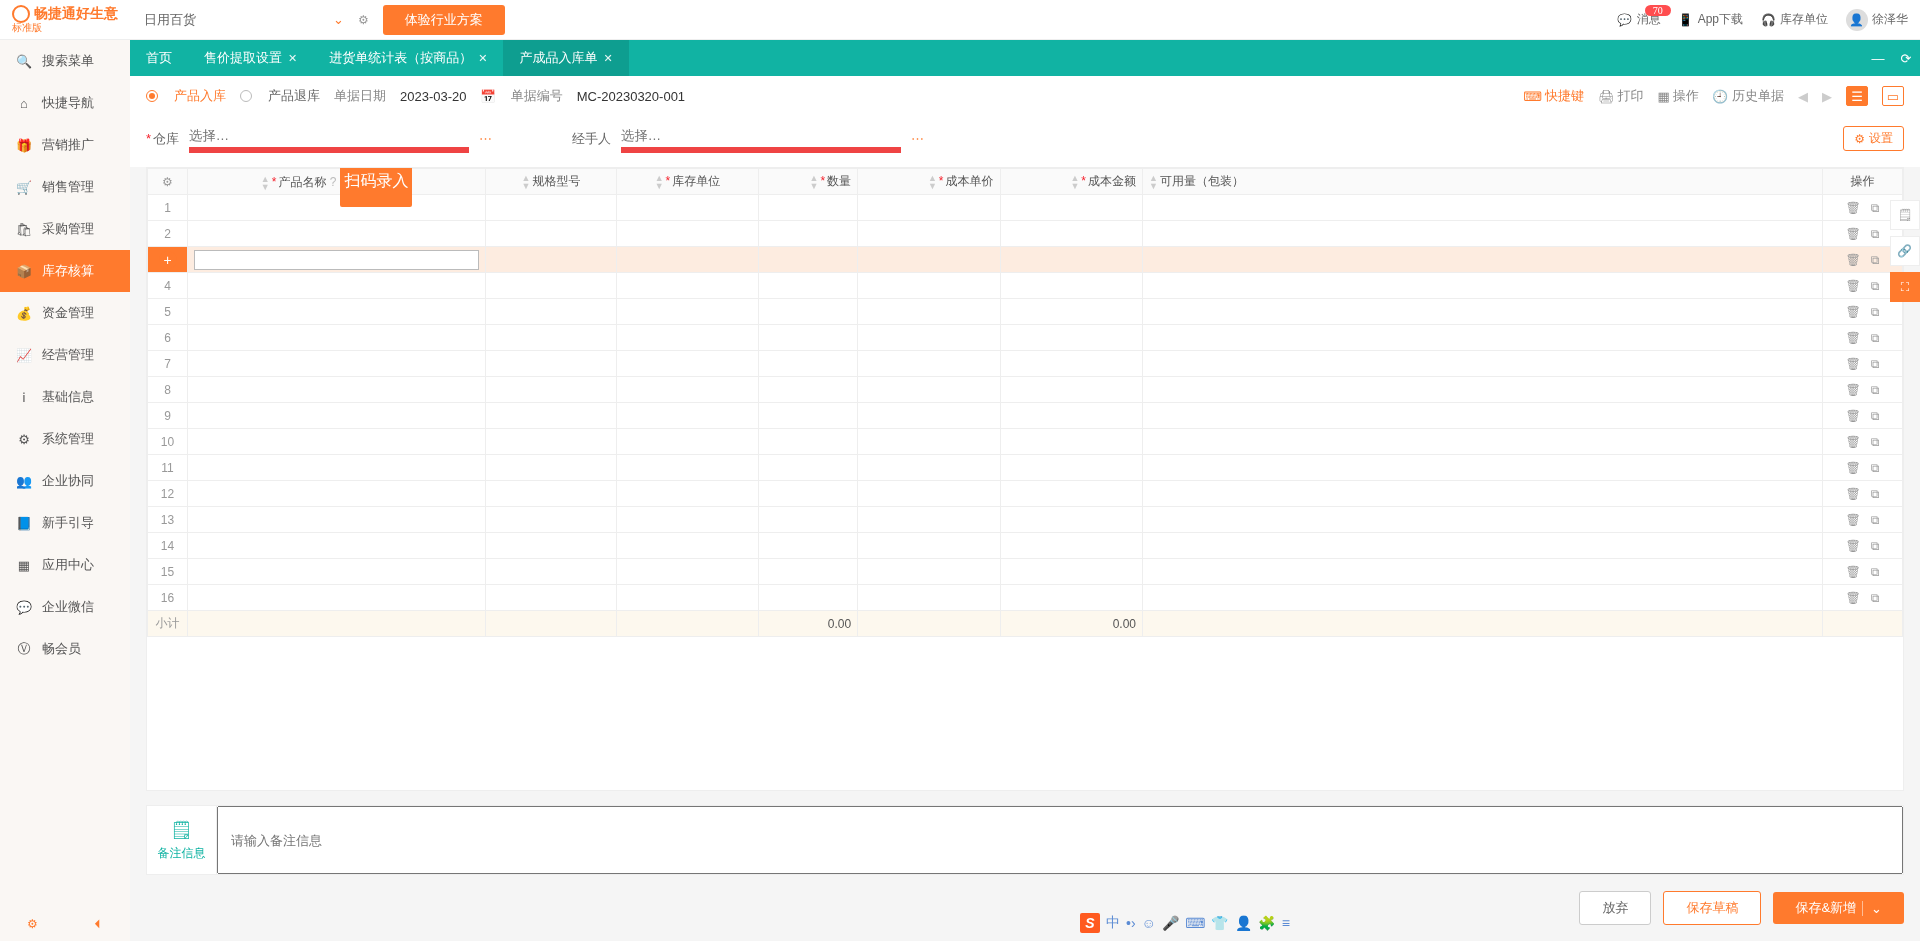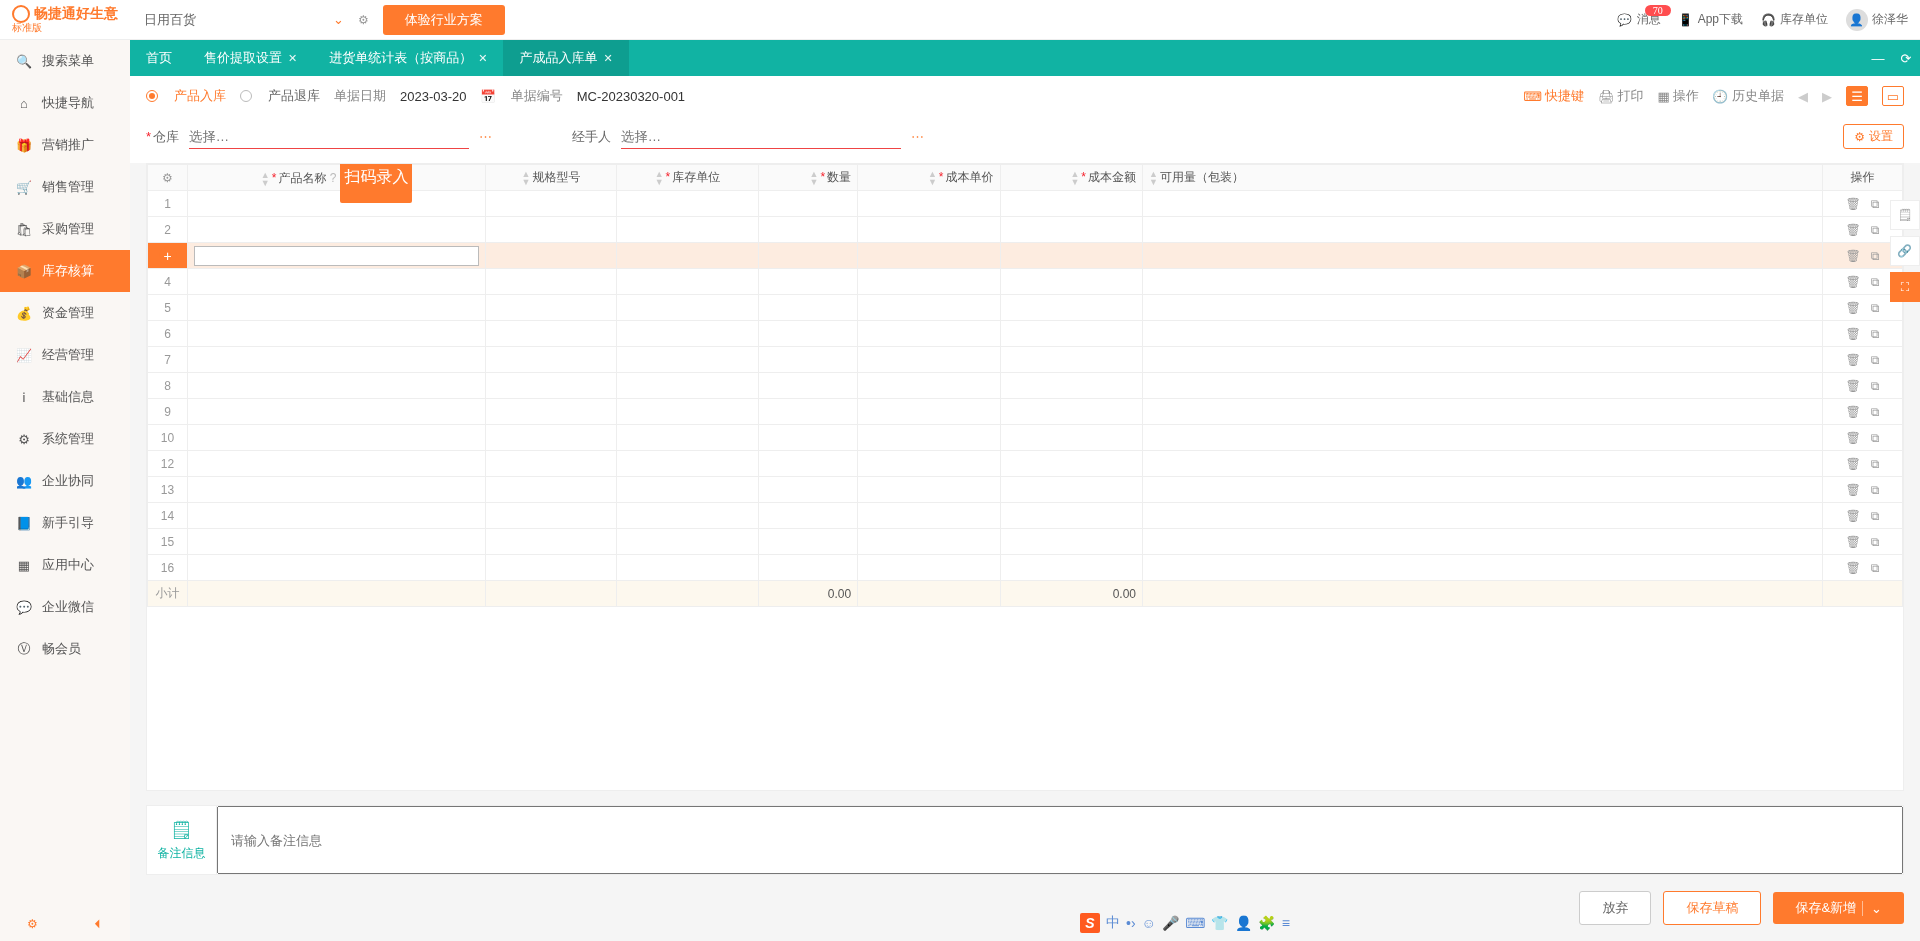--- a/index.html
+++ b/index.html
@@ -53,21 +53,21 @@
 .tool-right { margin-left:auto; display:flex; align-items:center; gap:14px; color:#888; }
 .tool-right .titem { display:flex; align-items:center; gap:3px; cursor:pointer; }
 .orange-txt { color:#ff7a2d; }
 .view-btn { width:22px; height:20px; border:1px solid #ff7a2d; display:flex; align-items:center; justify-content:center; border-radius:2px; }
 .view-btn.fill { background:#ff7a2d; color:#fff; }
 
 
 .filters { background:#fff; padding:8px 16px 14px; display:flex; align-items:center; gap:10px; font-size:13px; }
 .flabel { color:#666; }
 .req { color:#f5222d; margin-right:2px; }
-.finput { border:none; border-bottom:1px solid #ef4444; padding:4px 0; min-width:280px; color:#bbb; background:transparent; }
+.finput { border:none; border-bottom:6px solid #ef4444; padding:4px 0; min-width:280px; color:#bbb; background:transparent; }
 .fmore { color:#ff7a2d; cursor:pointer; }
 .set-btn { margin-left:auto; border:1px solid #ff7a2d; color:#ff7a2d; padding:3px 10px; border-radius:3px; display:flex; align-items:center; gap:4px; cursor:pointer; font-size:12px; }
 
 
 .grid-wrap { background:#fff; margin:0 16px; flex:1; overflow:auto; border:1px solid #eee; }
 table { border-collapse:collapse; width:100%; font-size:12px; }
 th,td { border:1px solid #eee; height:26px; padding:0 6px; color:#555; }
 th { background:#fafafa; font-weight:normal; position:relative; }
 th .sort { color:#ccc; font-size:9px; line-height:8px; display:inline-flex; flex-direction:column; margin-right:2px; vertical-align:middle; }
 .col-idx { width:40px; text-align:center; color:#999; }
@@ -485,20 +485,36 @@
                 <td class="num-r"></td>
                 <td></td>
                 <td class="col-ops">
                   <div class="row-ops">
                     <span>🗑</span>
                     <span>⧉</span>
                   </div>
                 </td>
               </tr>
               <tr>
+                <td class="col-idx">11</td>
+                <td></td>
+                <td></td>
+                <td></td>
+                <td class="num-r"></td>
+                <td class="num-r"></td>
+                <td class="num-r"></td>
+                <td></td>
+                <td class="col-ops">
+                  <div class="row-ops">
+                    <span>🗑</span>
+                    <span>⧉</span>
+                  </div>
+                </td>
+              </tr>
+              <tr>
                 <td class="col-idx">12</td>
                 <td></td>
                 <td></td>
                 <td></td>
                 <td class="num-r"></td>
                 <td class="num-r"></td>
                 <td class="num-r"></td>
                 <td></td>
                 <td class="col-ops">
                   <div class="row-ops">

